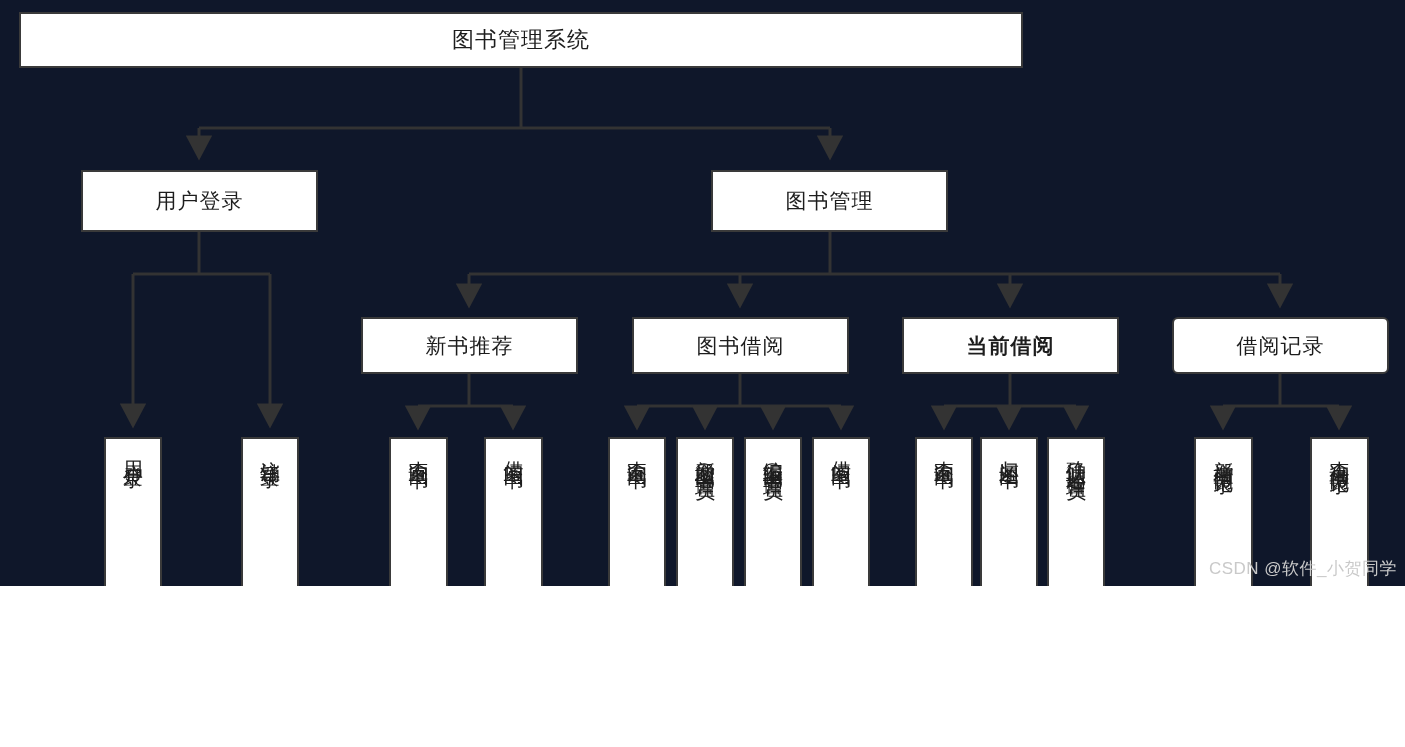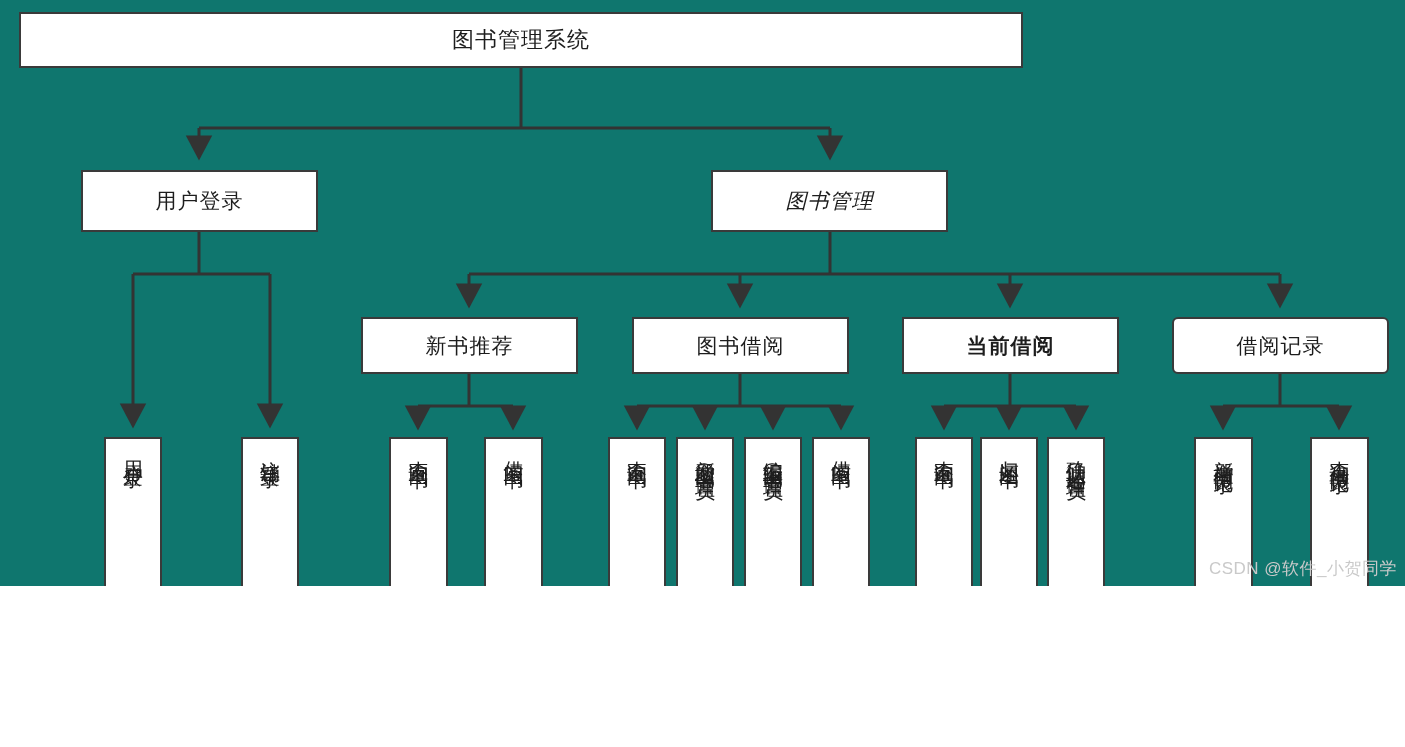--- a/index.html
+++ b/index.html
@@ -8,21 +8,21 @@
     padding: 0;
     background: #ffffff;
   }
   body {
     font-family: "Liberation Sans", "DejaVu Sans", sans-serif;
   }
   #canvas {
     position: relative;
     width: 1405px;
     height: 586px;
-    background: #0f766e;
+    background: #0f172a;
     overflow: hidden;
   }
   #connectors {
     position: absolute;
     left: 0;
     top: 0;
     width: 1405px;
     height: 747px;
     pointer-events: none;
   }
@@ -128,21 +128,21 @@
     </g>
   </svg>
 
   <div class="node h root" id="node-root" style="left: 19px; top: 12px; width: 1004px; height: 56px;">
     <span>图书管理系统</span>
   </div>
 
   <div class="node h" id="node-user-login" style="left: 81px; top: 170px; width: 237px; height: 62px;">
     <span>用户登录</span>
   </div>
-  <div class="node h" id="node-book-manage" style="left: 711px; top: 170px; width: 237px; height: 62px; font-style: italic;">
+  <div class="node h" id="node-book-manage" style="left: 711px; top: 170px; width: 237px; height: 62px;">
     <span>图书管理</span>
   </div>
 
   <div class="node h" id="node-book-borrow" style="left: 632px; top: 317px; width: 217px; height: 57px;">
     <span>图书借阅</span>
   </div>
   <div class="node h" id="node-new-book-rec" style="left: 361px; top: 317px; width: 217px; height: 57px;">
     <span>新书推荐</span>
   </div>
   <div class="node h" id="node-current-borrow" style="left: 902px; top: 317px; width: 217px; height: 57px; font-weight: bold;">

